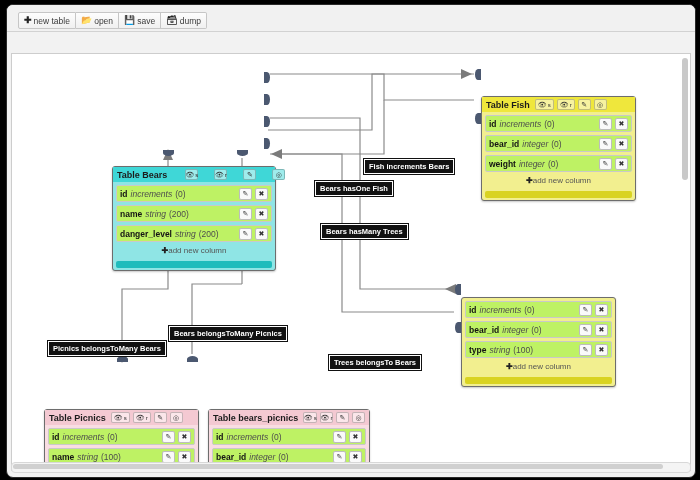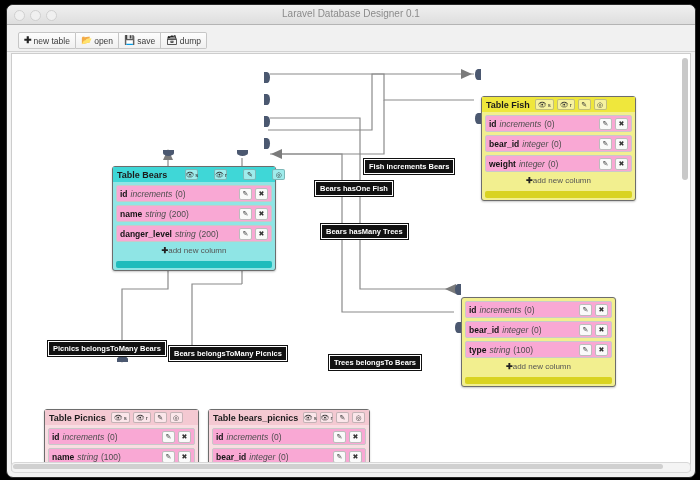--- a/index.html
+++ b/index.html
@@ -144,21 +144,21 @@
     box-sizing: border-box;
   }
   .hbtn .eye { font-size: 7px; line-height: 1; }
   .t-body { padding: 3px; }
   .t-row {
     display: flex;
     align-items: center;
     height: 17px;
     margin-bottom: 3px;
     padding: 0 3px;
-    background: #f9a8d4;
+    background: #bef264;
     border: 1px solid #c9c9c9;
     border-radius: 2px;
     box-sizing: border-box;
   }
   .col-name { font-size: 8.5px; font-weight: bold; color: #141414; }
   .col-type { font-size: 8.5px; font-style: italic; color: #4d4d4d; margin-left: 3px; }
   .col-len  { font-size: 8.5px; color: #4d4d4d; margin-left: 3px; }
   .row-spacer { flex: 1; }
   .rbtn {
     display: inline-flex;
@@ -225,28 +225,20 @@
   .endpoint.right { border-radius: 50% 0 0 50%; width: 6px; }
   .endpoint.up    { border-radius: 0 0 50% 50%; height: 6px; }
   .endpoint.down  { border-radius: 50% 50% 0 0; height: 6px; }
 </style>
 </head>
 <body>
 
 <div id="root">
   <div class="window">
 
-    <div class="titlebar">
-      <div class="traffic">
-        <span class="dot"></span>
-        <span class="dot"></span>
-        <span class="dot"></span>
-      </div>
-      <div class="title-text">Laravel Database Designer 0.1</div>
-    </div>
 
     <div class="toolbar">
       <span class="btn-group">
         <span class="tbtn">
           <span class="gly">✚</span>
             <span>new table</span>
         </span>
         <span class="tbtn">
           <span class="gly">📂</span>
             <span>open</span>
@@ -550,21 +542,21 @@
               <div class="t-row">
                 <span class="row-spacer"></span>
                 <span class="rbtn"></span>
                 <span class="rbtn"></span>
               </div>
             </div>
           </div>
           <div class="rel-label" style="left: 352px; top: 105px;">Fish increments Bears</div>
           <div class="rel-label" style="left: 303px; top: 127px;">Bears hasOne Fish</div>
           <div class="rel-label" style="left: 309px; top: 170px;">Bears hasMany Trees</div>
-          <div class="rel-label" style="left: 157px; top: 272px; margin-top: 20px;">Bears belongsToMany Picnics</div>
+          <div class="rel-label" style="left: 157px; top: 272px;">Bears belongsToMany Picnics</div>
           <div class="rel-label" style="left: 36px; top: 287px;">Picnics belongsToMany Bears</div>
           <div class="rel-label" style="left: 317px; top: 301px;">Trees belongsTo Bears</div>
           <div class="endpoint left" style="left: 252px; top: 18px;"></div>
           <div class="endpoint left" style="left: 252px; top: 40px;"></div>
           <div class="endpoint left" style="left: 252px; top: 62px;"></div>
           <div class="endpoint left" style="left: 252px; top: 84px;"></div>
           <div class="endpoint up" style="left: 151px; top: 96px;"></div>
           <div class="endpoint up" style="left: 225px; top: 96px;"></div>
           <div class="endpoint right" style="left: 463px; top: 15px;"></div>
           <div class="endpoint right" style="left: 463px; top: 59px;"></div>

